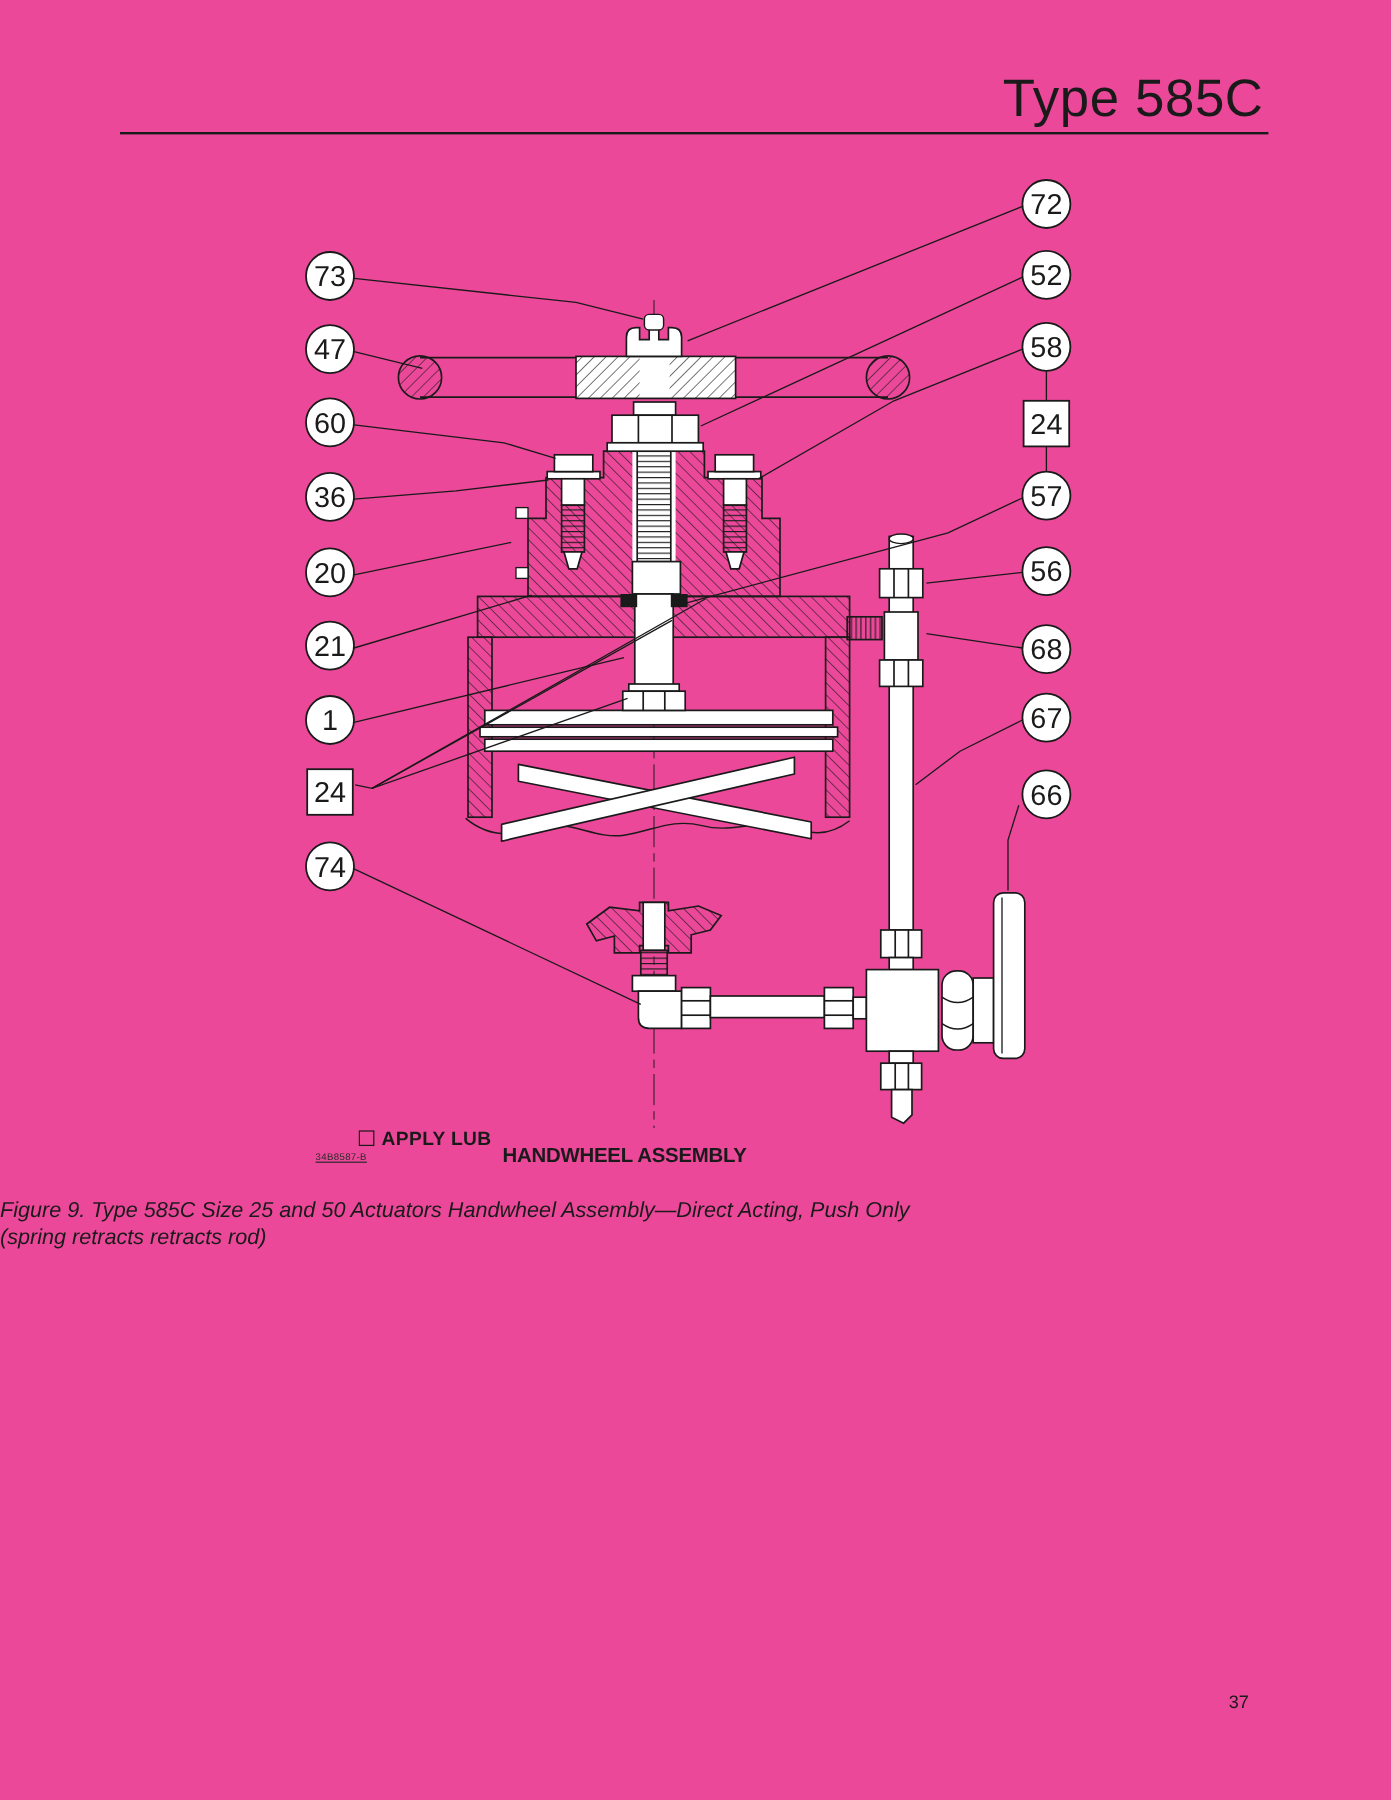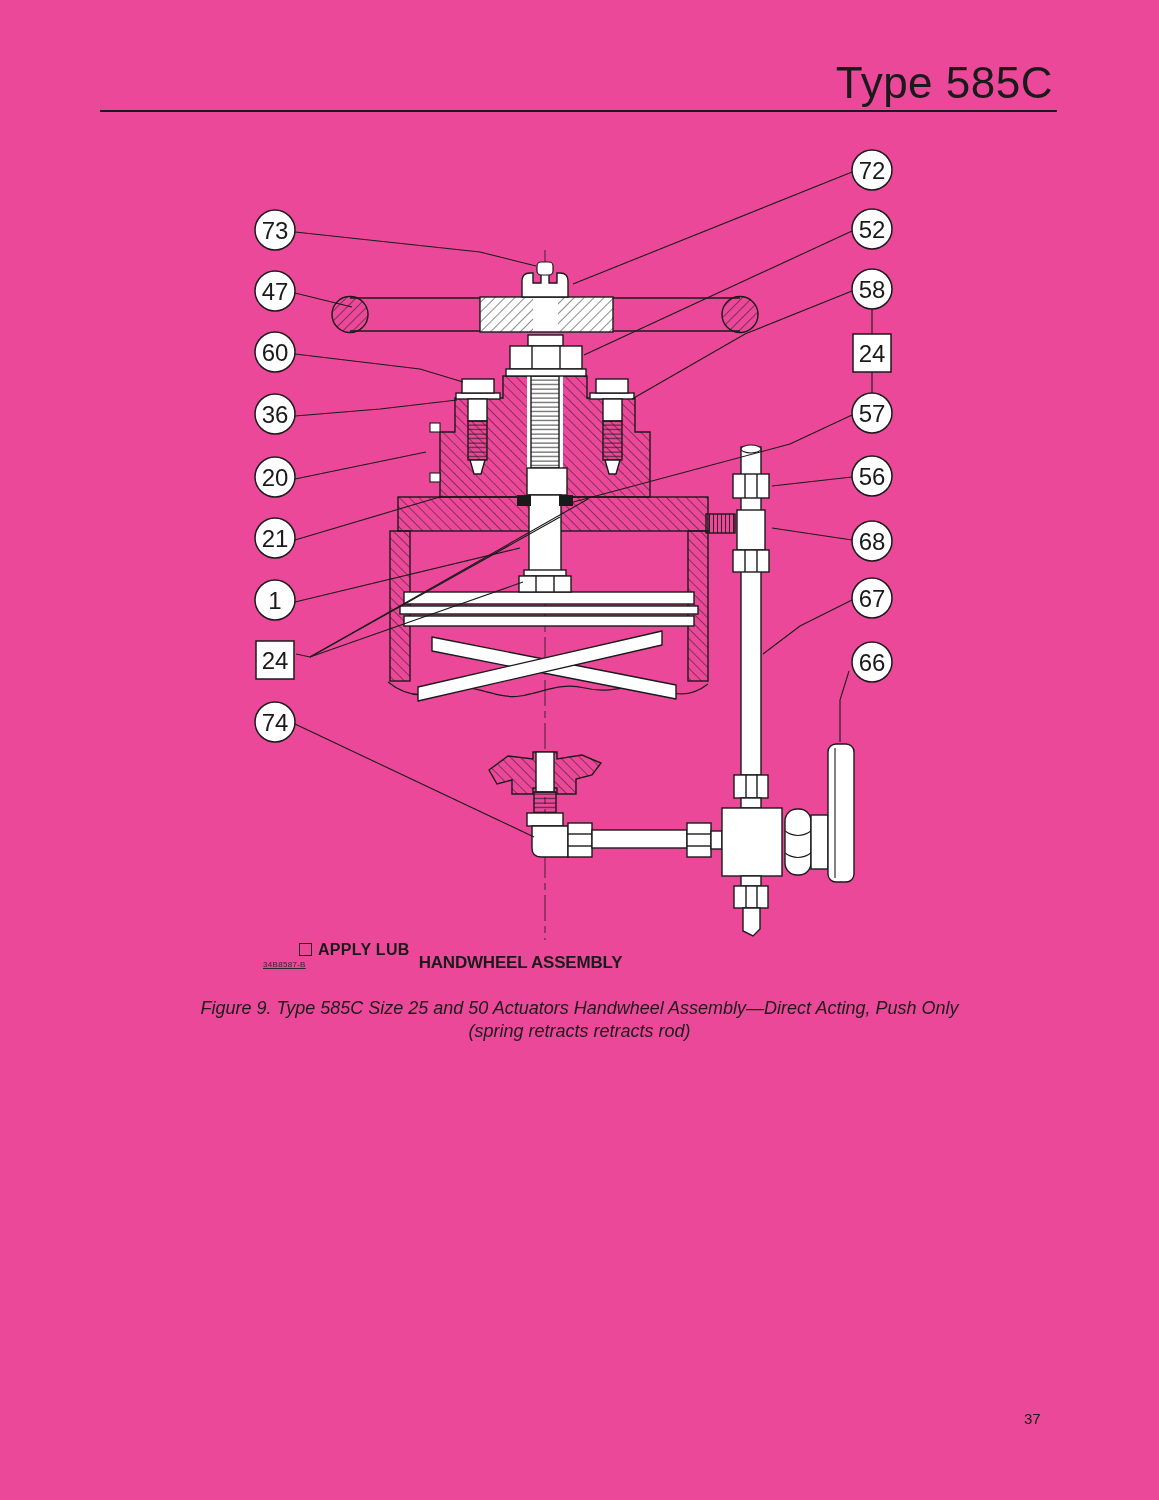--- a/index.html
+++ b/index.html
@@ -10,21 +10,21 @@
   .header-title{
     position:absolute;top:58px;right:106px;font-size:44px;font-weight:400;
     letter-spacing:0.5px;white-space:nowrap;
   }
   .header-rule{position:absolute;top:110px;left:100px;width:957px;height:2px;background:#1a1a1a;}
   .diagram-svg{position:absolute;top:0;left:0;}
   .apply-lub{position:absolute;left:263px;top:941px;font-size:16px;font-weight:700;letter-spacing:0.3px;white-space:nowrap;margin-left:36px;}
   .apply-lub .box{display:inline-block;width:11px;height:11px;border:1.6px solid #1a1a1a;margin-right:6px;vertical-align:-1px;}
   .drawing-number{position:absolute;left:263px;top:960px;font-size:8px;letter-spacing:0.3px;color:#2a2a2a;text-decoration:underline;}
   .diagram-title{position:absolute;top:953px;left:0;width:1041px;text-align:center;font-size:17px;font-weight:700;letter-spacing:-0.2px;}
-  .caption{position:absolute;top:997px;left:0;width:1159px;text-align:center;font-style:italic;font-size:18px;line-height:23px;}
+  .caption{position:absolute;top:997px;left:0;width:1159px;font-style:italic;font-size:18px;line-height:23px;}
   .page-number{position:absolute;top:1410px;left:1024px;font-size:15px;}
   svg text.callout-num{
     font-family:"Liberation Sans",sans-serif;font-size:24px;fill:#1a1a1a;
     text-anchor:middle;
   }
 </style>
 </head>
 <body>
 
 <div class="page">

